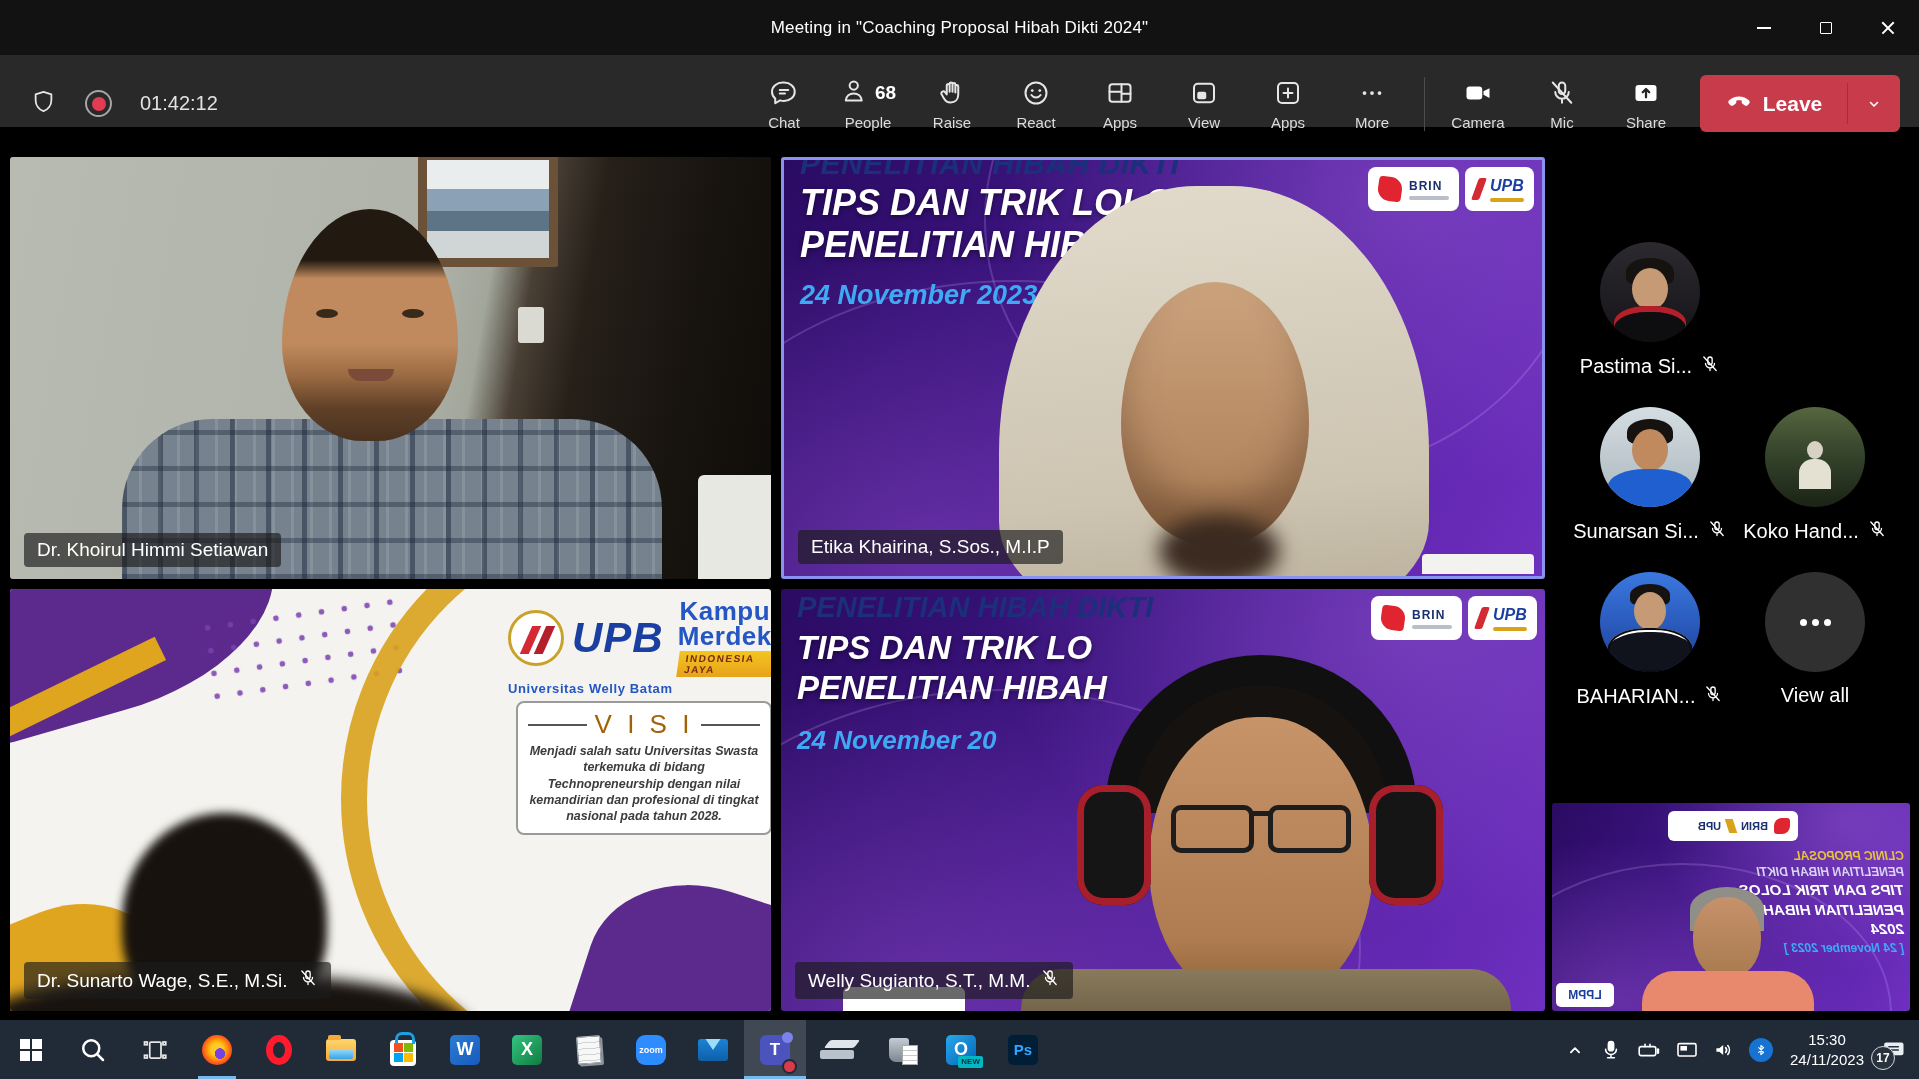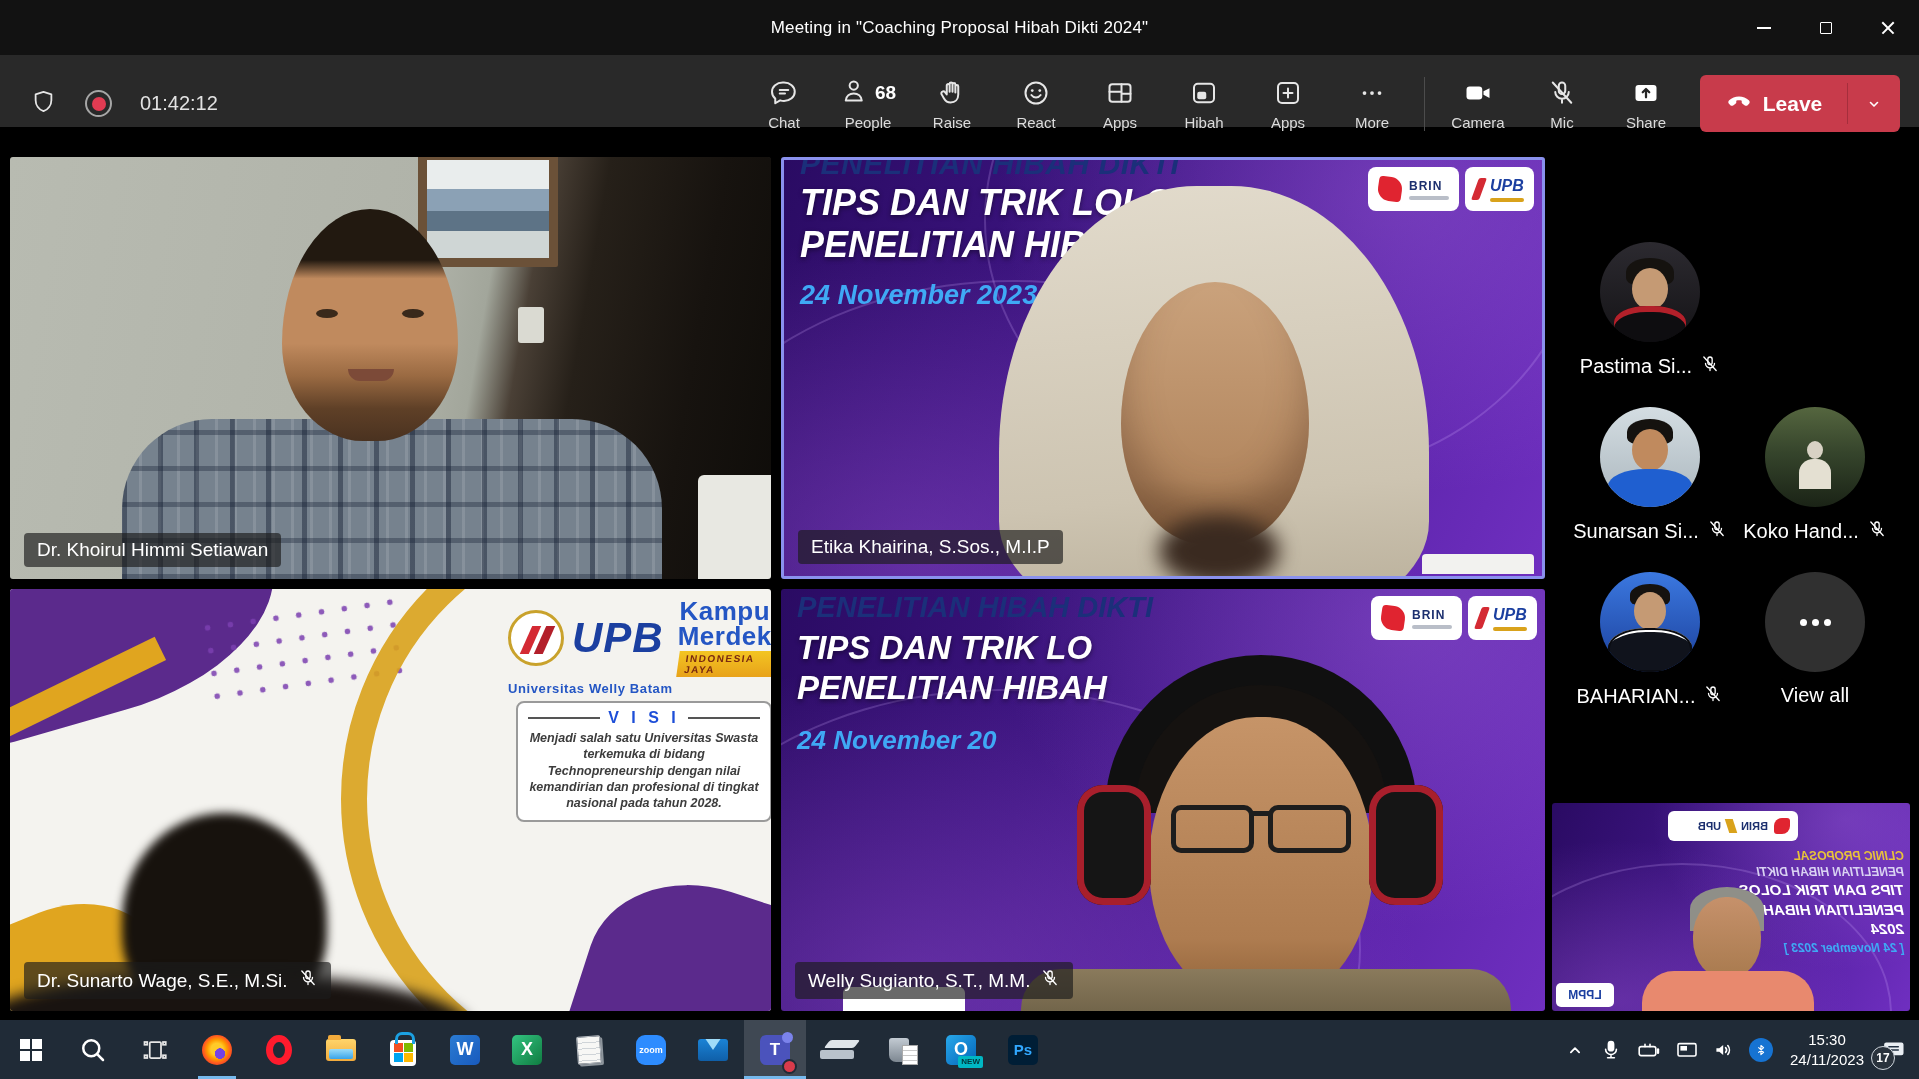--- a/index.html
+++ b/index.html
@@ -96,21 +96,21 @@
   .t3-lrow { display:flex; align-items:center; gap:8px; }
   .upb-mark { width:56px; height:56px; border-radius:50%; border:3px solid #c9a22c; background:#fff; position:relative; overflow:hidden; flex:0 0 auto; }
   .upb-mark i { position:absolute; background:#d42a33; width:9px; height:28px; transform:skewX(-24deg); top:13px; display:block; }
   .upb-mark i.b1 { left:15px; } .upb-mark i.b2 { left:29px; background:#b31f2a; }
   .t3-upb { font-size:42px; font-weight:bold; font-style:italic; color:#1b3fa0; letter-spacing:1px; }
   .t3-kampus { margin-left:6px; display:flex; flex-direction:column; align-items:center; }
   .t3-k1,.t3-k2 { font-size:26px; font-weight:bold; color:#2456c4; line-height:.95; letter-spacing:.5px; }
   .t3-badge { margin-top:3px; background:linear-gradient(#f3c522,#e8a21a); color:#7a2a10; font-size:10px; font-weight:bold; letter-spacing:1.5px; padding:2px 7px; transform:skewX(-8deg); }
   .t3-upbsub { margin-top:4px; font-size:13px; font-weight:bold; color:#2456c4; letter-spacing:.6px; }
   .t3-visi { position:absolute; left:506px; top:112px; width:256px; background:#fff; border:2px solid #9a9a9a; border-radius:8px; padding:6px 10px 9px; text-align:center; z-index:2; }
-  .t3-visi-title { display:flex; align-items:center; gap:8px; justify-content:center; color:#1d4ed8; font-weight:bold; font-size:16px; letter-spacing:4px; }
+  .t3-visi-title { display:flex; align-items:center; gap:8px; justify-content:center; color:#a16207; font-weight:normal; font-size:26px; letter-spacing:4px; }
   .t3-visi-title::before,.t3-visi-title::after { content:""; flex:1; height:2px; background:#555; }
   .t3-visi-body { margin-top:3px; font-size:12.5px; font-weight:bold; font-style:italic; color:#3c3c3c; line-height:1.3; }
   .t3-sil-head { position:absolute; left:112px; top:224px; width:205px; height:215px; background:#17120d; border-radius:50% 50% 44% 44%; filter:blur(5px); z-index:3; }
   .t3-sil-body { position:absolute; left:-40px; top:386px; width:500px; height:120px; background:#191310; border-radius:45% 45% 0 0; filter:blur(7px); z-index:3; }
 
   
   .t4-l1 { position:absolute; left:16px; top:40px; color:#fff; font-weight:bold; font-style:italic; font-size:33px; text-shadow:0 2px 5px rgba(0,0,0,.45); white-space:nowrap; }
   .t4-l2 { position:absolute; left:16px; top:80px; color:#fff; font-weight:bold; font-style:italic; font-size:33px; text-shadow:0 2px 5px rgba(0,0,0,.45); white-space:nowrap; }
   .t4-pre { position:absolute; left:16px; top:2px; color:#1b2f7a; font-weight:bold; font-style:italic; font-size:29px; white-space:nowrap; }
   .t4-date { position:absolute; left:16px; top:136px; color:#3fa9f5; font-weight:bold; font-style:italic; font-size:26px; white-space:nowrap; }
@@ -297,21 +297,21 @@
         </span>
         <span>Apps</span>
       </button>
       <button class="tb-btn">
         <span class="tb-ico-row">
           <svg class="lin" width="30" height="30" viewBox="0 0 24 24">
               <rect x="4" y="4.6" width="16" height="14.8" rx="3"></rect>
               <rect x="6.6" y="11" width="7.2" height="6" rx="1.6" fill="#e6e6e6" stroke="none"></rect>
             </svg>
         </span>
-        <span>Hibah</span>
+        <span>View</span>
       </button>
       <button class="tb-btn">
         <span class="tb-ico-row">
           <svg class="lin" width="30" height="30" viewBox="0 0 24 24">
               <rect x="4" y="4" width="16" height="16" rx="3.2"></rect>
               <path d="M12 8.4v7.2M8.4 12h7.2"></path>
             </svg>
         </span>
         <span>Apps</span>
       </button>

